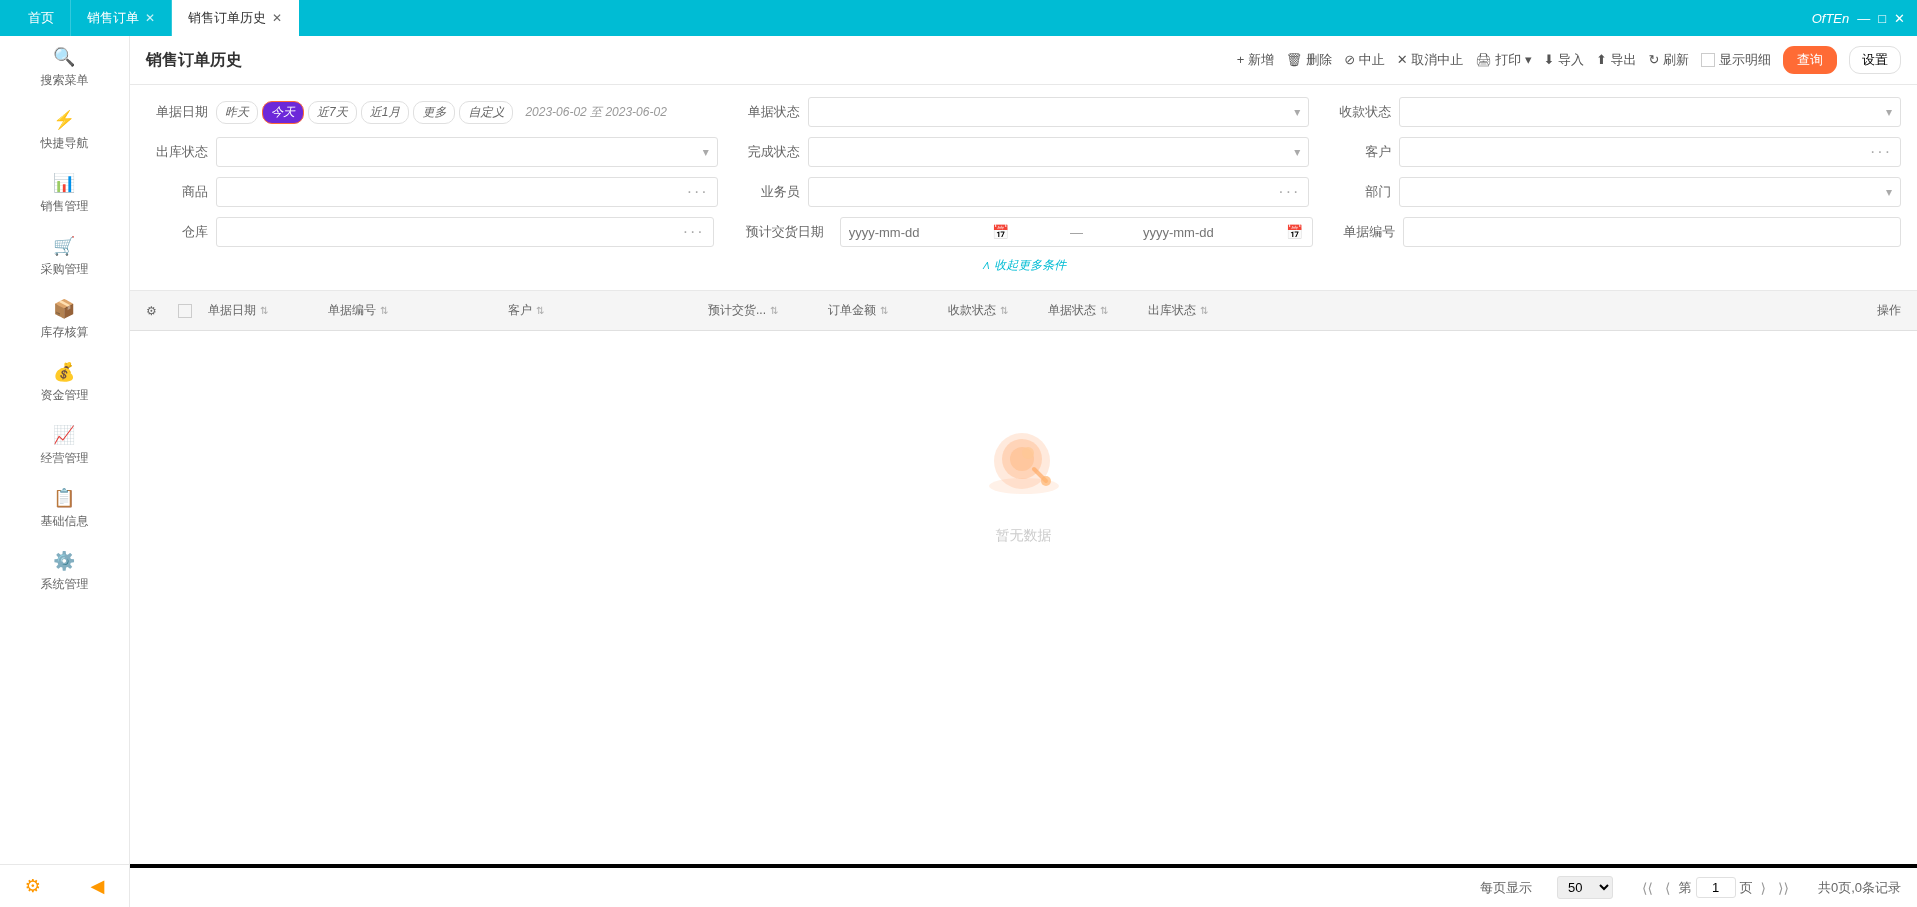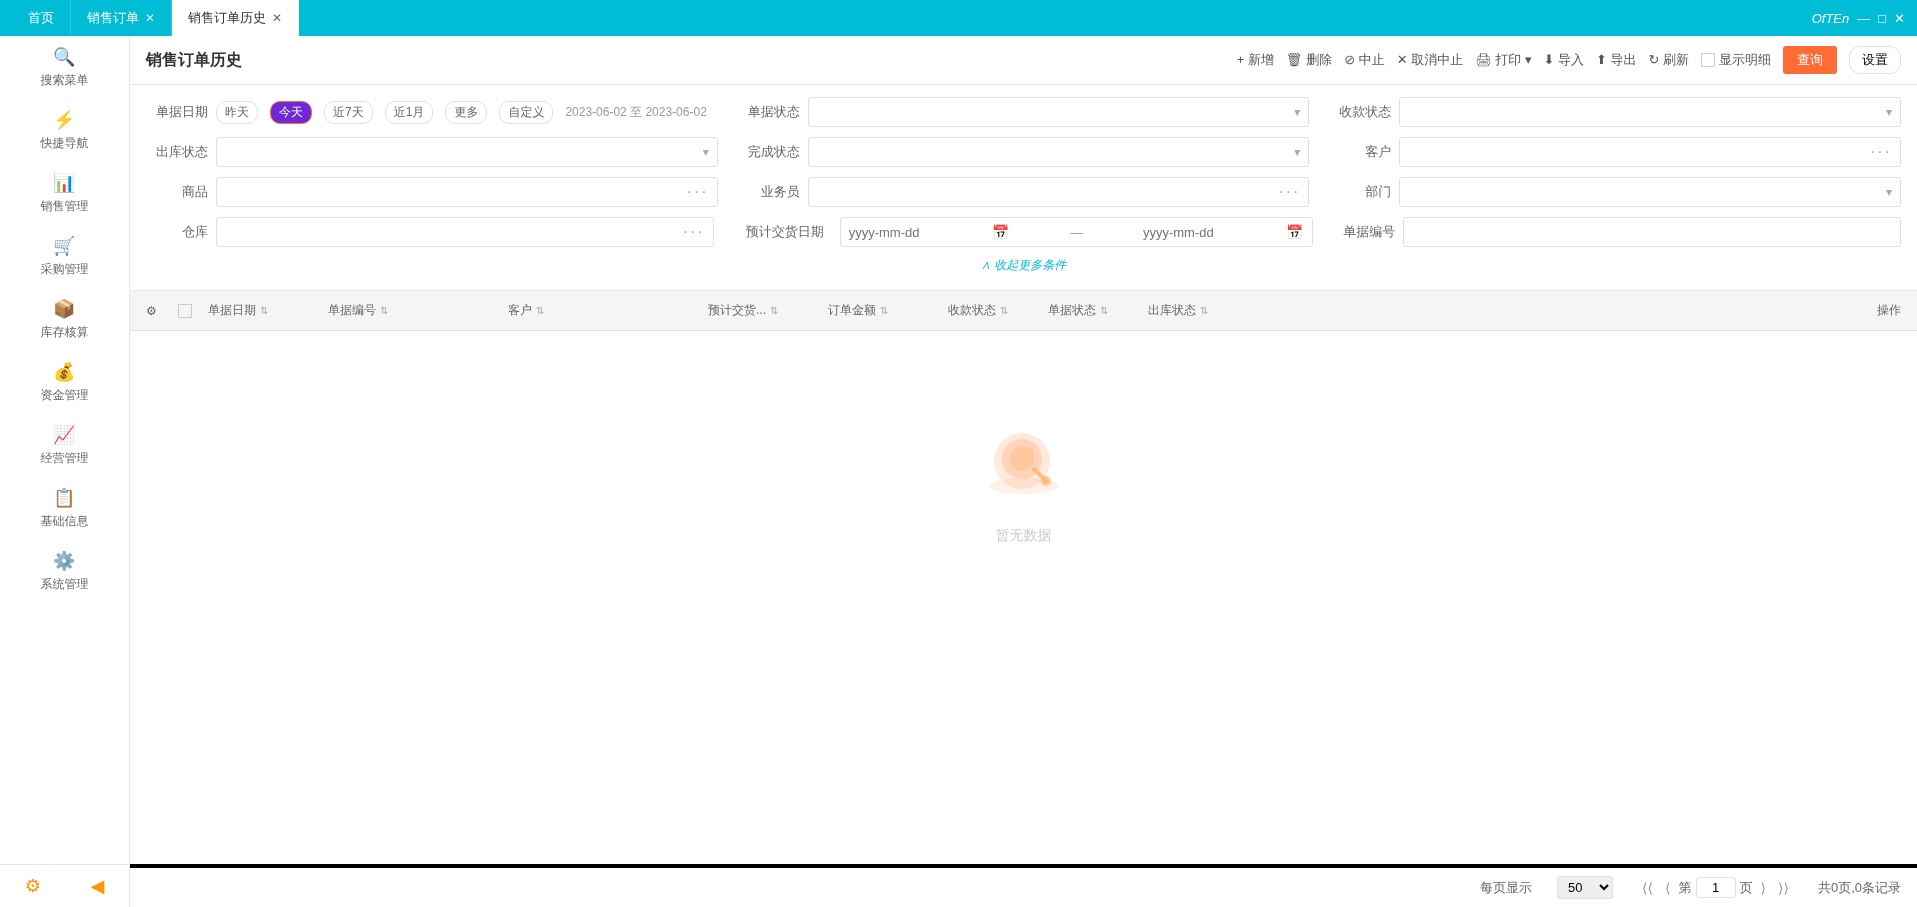--- a/index.html
+++ b/index.html
@@ -27,21 +27,21 @@
     .sidebar-bottom-icon { font-size: 18px; color: #ff9800; cursor: pointer; }
 
     
     .content { flex: 1; display: flex; flex-direction: column; overflow: hidden; }
 
     
     .page-header { background: #fff; padding: 10px 16px; display: flex; align-items: center; justify-content: space-between; border-bottom: 1px solid #e8e8e8; flex-shrink: 0; }
     .page-title { font-size: 16px; font-weight: bold; color: #333; }
     .toolbar { display: flex; align-items: center; gap: 12px; }
     .toolbar-btn { display: flex; align-items: center; gap: 4px; cursor: pointer; color: #555; font-size: 13px; }
-    .toolbar-btn-orange { background: #ff6b35; color: #fff; border: none; padding: 5px 14px; border-radius: 3px; cursor: pointer; font-size: 13px; }
+    .toolbar-btn-orange { background: #ff6b35; color: #fff; border: none; padding: 5px 14px; border-radius: 11px; cursor: pointer; font-size: 13px; }
     .display-detail { display: flex; align-items: center; gap: 4px; color: #555; }
     .checkbox-square { width: 14px; height: 14px; border: 1px solid #ccc; display: inline-block; }
 
     
     .filter-area { background: #fff; padding: 12px 16px; border-bottom: 1px solid #e8e8e8; flex-shrink: 0; }
     .filter-label { color: #666; font-size: 13px; min-width: 70px; text-align: right; padding-right: 8px; flex-shrink: 0; }
     .date-btn { padding: 2px 8px; border-radius: 10px; font-size: 12px; cursor: pointer; border: 1px solid #e0e0e0; background: #fff; color: #666; margin-right: 4px; }
     .date-btn.active { background: #6d28d9; color: #fff; border-color: #ff6b35; }
     .date-range { color: #999; font-size: 12px; margin-left: 4px; }
     .dots-btn { color: #aaa; cursor: pointer; font-size: 16px; letter-spacing: 2px; }
@@ -183,29 +183,29 @@
         <button class="toolbar-btn-orange">查询</button>
         <button style="background:#fff;border:1px solid #e0e0e0;padding:4px 12px;border-radius:11px;cursor:pointer;font-size:13px;">设置</button>
       </div>
     </div>
 
     <div class="filter-area">
 
       <div class="filter-row-flex" style="margin-bottom:10px;">
         <div class="filter-col">
           <span class="filter-label">单据日期</span>
-          <div style="display:flex;align-items:flex-end;gap:8px;">
+          <div style="display:flex;align-items:flex-end;gap:0;font-style:italic;">
             <span class="date-btn">昨天</span>
             <span class="date-btn active">今天</span>
             <span class="date-btn">近7天</span>
             <span class="date-btn">近1月</span>
             <span class="date-btn">更多</span>
             <span class="date-btn">自定义</span>
           </div>
-          <span class="date-range" style="margin-left:8px;color:#999;font-size:12px;">2023-06-02 至 2023-06-02</span>
+          <span class="date-range" style="margin-left:8px;color:#999;font-size:12px;font-style:italic;">2023-06-02 至 2023-06-02</span>
         </div>
         <div class="filter-col" style="flex:1;margin-left:20px;">
           <span class="filter-label">单据状态</span>
           <div class="border-input" style="flex:1;">
             <span></span>
             <span class="chevron-down">▾</span>
           </div>
         </div>
         <div class="filter-col" style="flex:1;margin-left:20px;">
           <span class="filter-label">收款状态</span>

